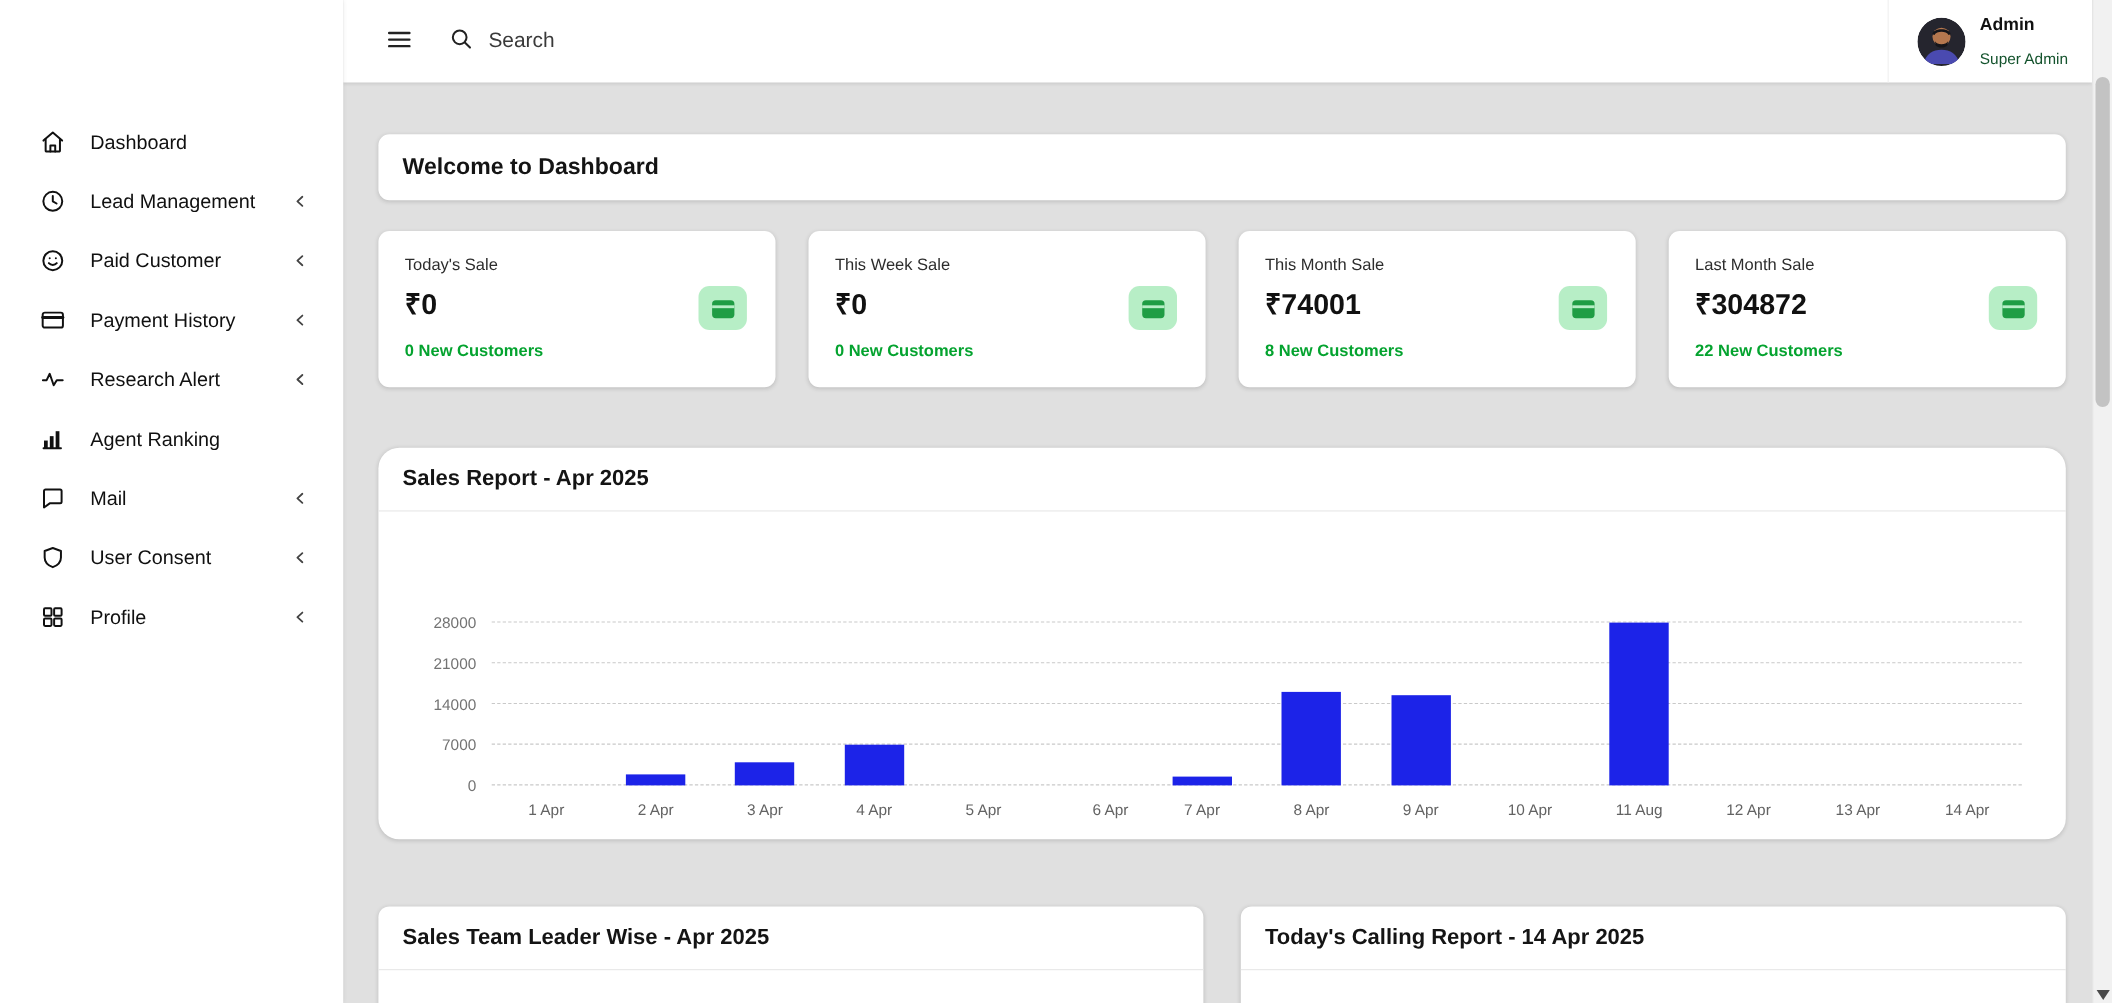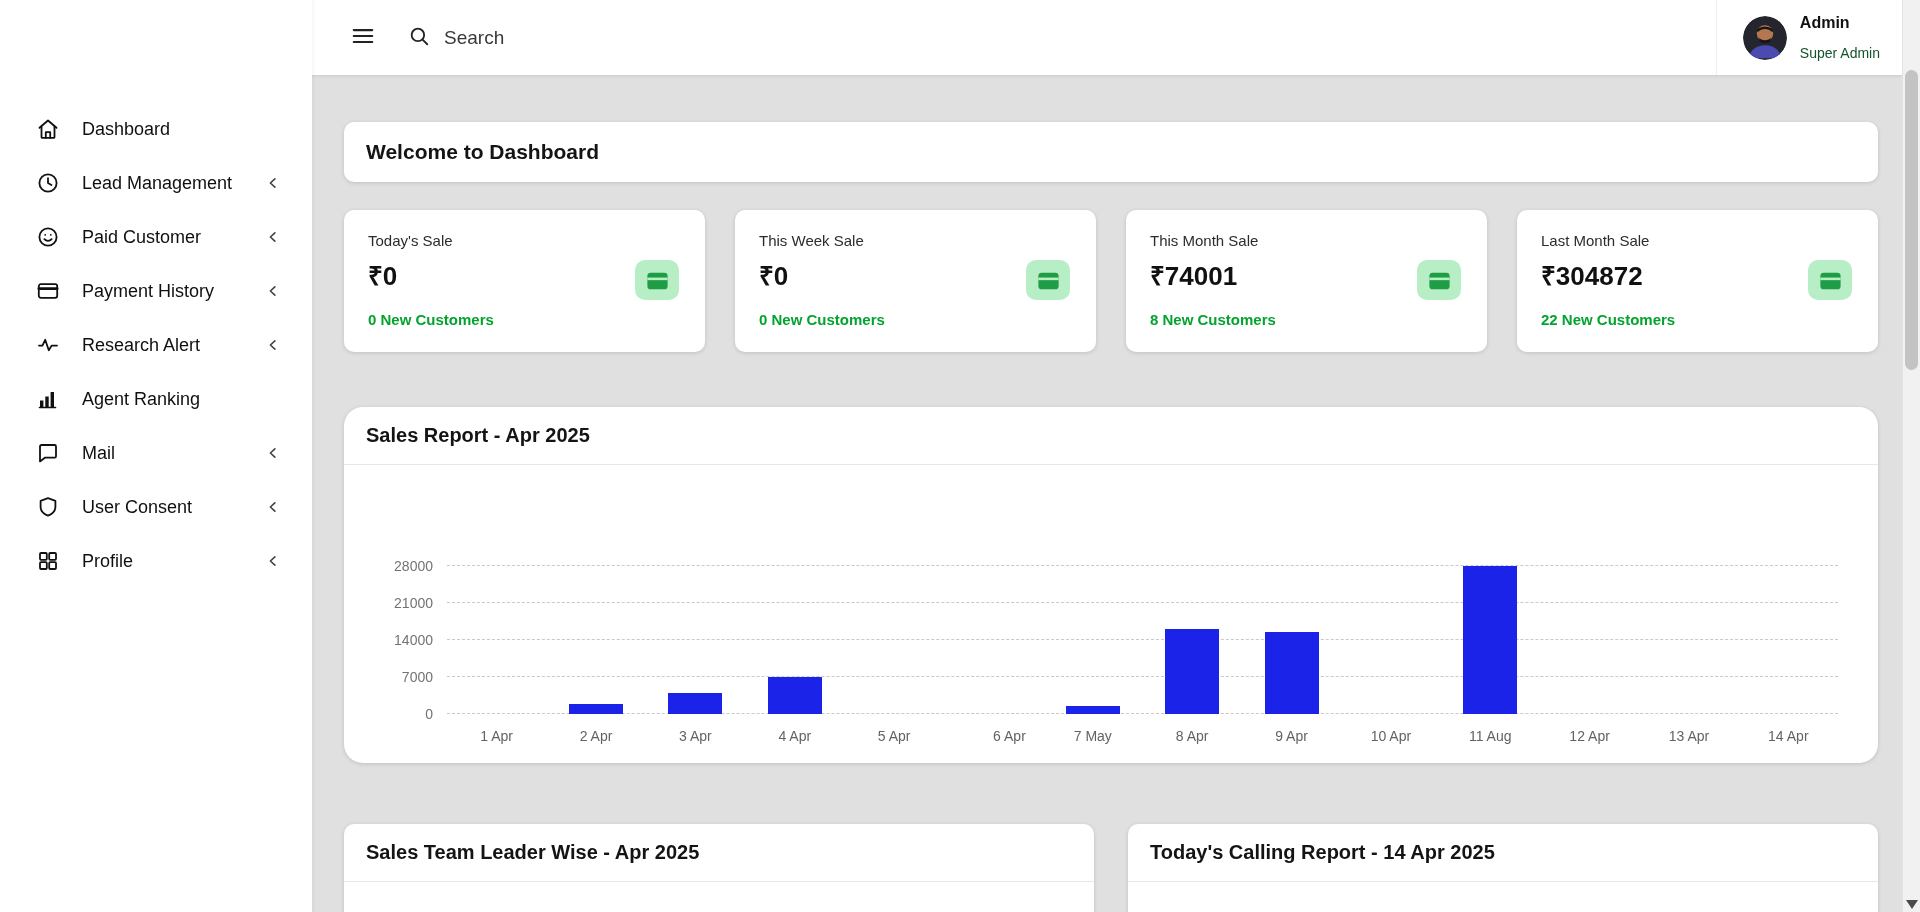--- a/index.html
+++ b/index.html
@@ -333,21 +333,21 @@
           <div class="xtick" style="left: 3.57143%;">1 Apr</div>
           <div class="bar" style="left: calc(10.7143% - 27px); height: 10.0429px; background: rgb(28, 35, 232);"></div>
           <div class="xtick" style="left: 10.7143%;">2 Apr</div>
           <div class="bar" style="left: calc(17.8571% - 27px); height: 21.1429px; background: rgb(28, 35, 232);"></div>
           <div class="xtick" style="left: 17.8571%;">3 Apr</div>
           <div class="bar" style="left: calc(25% - 27px); height: 37px; background: rgb(28, 35, 232);"></div>
           <div class="xtick" style="left: 25%;">4 Apr</div>
           <div class="xtick" style="left: 32.1429%;">5 Apr</div>
           <div class="xtick" style="left: 39.2857%; margin-left: 16px;">6 Apr</div>
           <div class="bar" style="left: calc(46.4286% - 27px); height: 8.45714px; background: rgb(28, 35, 232);"></div>
-          <div class="xtick" style="left: 46.4286%;">7 May</div>
+          <div class="xtick" style="left: 46.4286%;">7 Apr</div>
           <div class="bar" style="left: calc(53.5714% - 27px); height: 84.5714px; background: rgb(28, 35, 232);"></div>
           <div class="xtick" style="left: 53.5714%;">8 Apr</div>
           <div class="bar" style="left: calc(60.7143% - 27px); height: 81.9339px; background: rgb(28, 35, 232);"></div>
           <div class="xtick" style="left: 60.7143%;">9 Apr</div>
           <div class="xtick" style="left: 67.8571%;">10 Apr</div>
           <div class="bar" style="left: calc(75% - 27px); height: 148px; background: rgb(28, 35, 232);"></div>
           <div class="xtick" style="left: 75%;">11 Aug</div>
           <div class="xtick" style="left: 82.1429%;">12 Apr</div>
           <div class="xtick" style="left: 89.2857%;">13 Apr</div>
           <div class="xtick" style="left: 96.4286%;">14 Apr</div>

